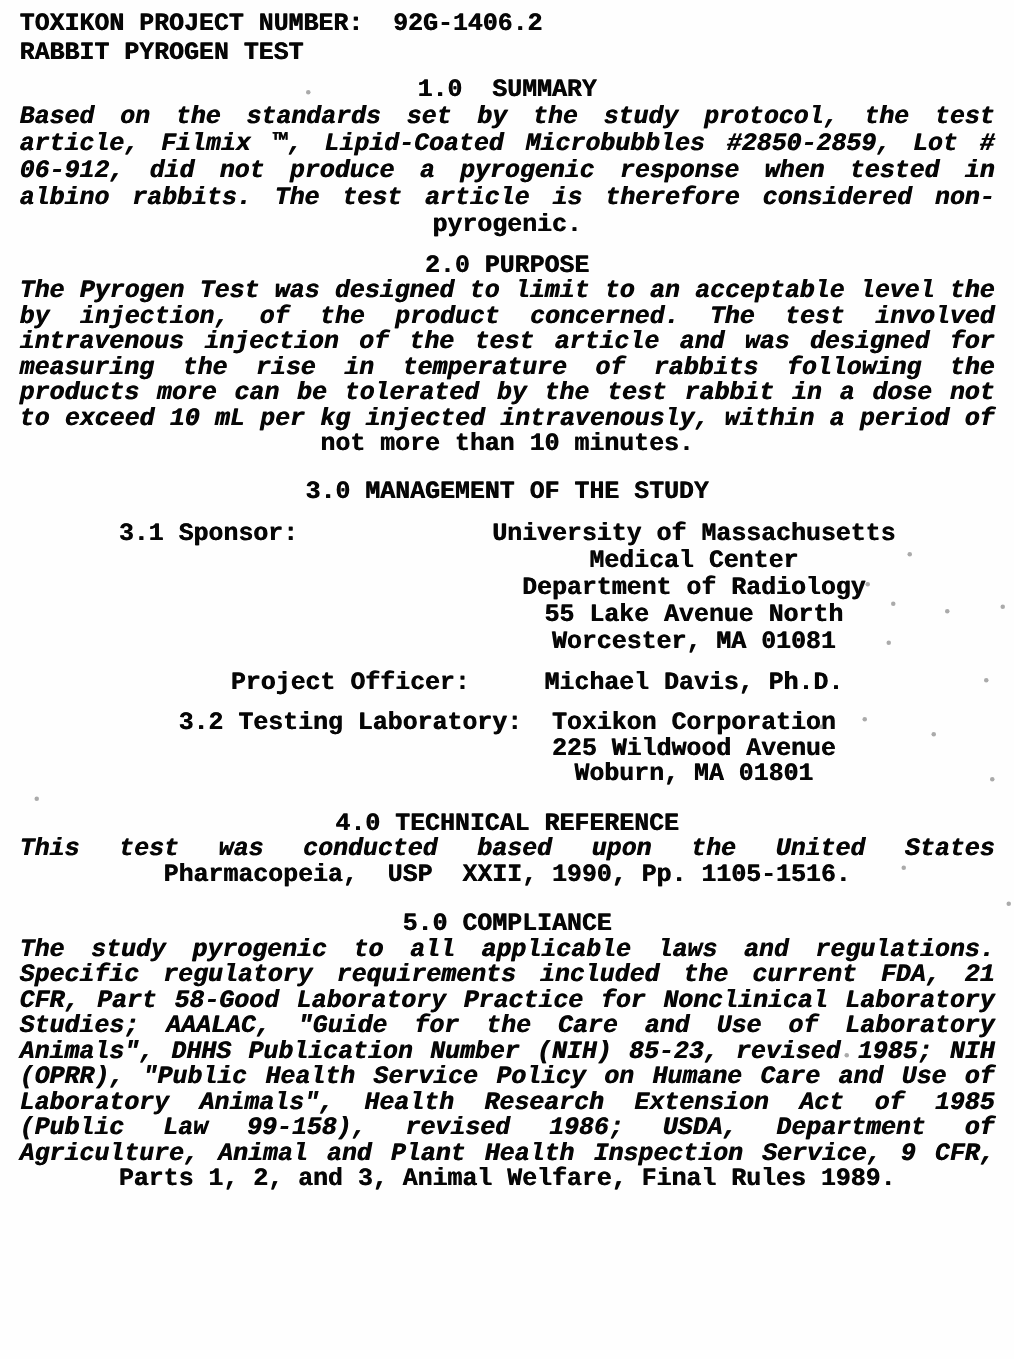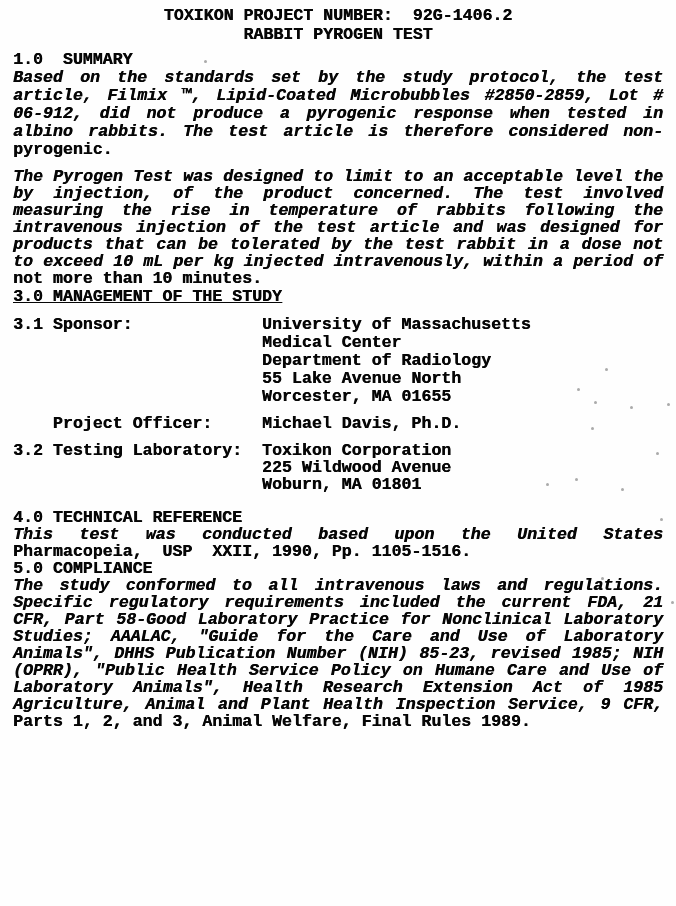--- a/index.html
+++ b/index.html
@@ -14,37 +14,37 @@
     position: relative;
     width: 676px; height: 906px;
     padding: 6px 13px 0 13px;
     box-sizing: border-box;
     overflow: hidden;
     background: #fefefe;
     text-shadow: 0.4px 0 0 currentColor; 
   }
   .ln { min-height: 1em; }
   
-  .c { text-align: center; white-space: pre; }
-  .l { text-align: left;   white-space: pre; }
+  .c { white-space: pre; }
+  .l { text-align: center;   white-space: pre; }
   .j { text-align: justify; text-align-last: justify; text-justify: inter-word; font-style: italic; }
   
   .lh19 .ln { line-height: 19px; }
   .lh18 .ln { line-height: 18px; }
   .lh17 .ln { line-height: 17px; }
   
   #blk-summary    { margin-top: 7px; }
   #blk-purpose    { margin-top: 9px; }
-  #blk-management { margin-top: 1px; text-decoration: underline; }
+  #blk-management { margin-top: 15px; }
   #blk-sponsor    { margin-top: 10px; }
   #blk-officers   { margin-top: 9px; }
   #blk-testlab    { margin-top: 9px; }
   #blk-staff      { margin-top: 11px; }
   #blk-technical  { margin-top: 16px; }
-  #blk-compliance { margin-top: 0; }
+  #blk-compliance { margin-top: 16px; }
   .dot {
     position: absolute;
     width: 3px; height: 3px;
     background: #8d8d8d;
     border-radius: 50%;
     opacity: 0.75;
   }
 </style>
 </head>
 <body>
@@ -61,42 +61,43 @@
     <div>
         <div class="ln j">Based on the standards set by the study protocol, the test</div>
         <div class="ln j">article, Filmix ™, Lipid-Coated Microbubbles #2850-2859, Lot #</div>
         <div class="ln j">06-912, did not produce a pyrogenic response when tested in</div>
         <div class="ln j">albino rabbits. The test article is therefore considered non-</div>
         <div class="ln l">pyrogenic.</div>
       </div>
   </section>
 
   <section id="blk-purpose" class="lh17">
+    <div class="ln l">2.0 PURPOSE</div>
     <div>
         <div class="ln j">The Pyrogen Test was designed to limit to an acceptable level the</div>
         <div class="ln j">by injection, of the product concerned. The test involved</div>
+        <div class="ln j">intravenous injection of the test article and was designed for</div>
         <div class="ln j">measuring the rise in temperature of rabbits following the</div>
-        <div class="ln j">intravenous injection of the test article and was designed for</div>
-        <div class="ln j">products that can be tolerated by the test rabbit in a dose not</div>
+        <div class="ln j">products more can be tolerated by the test rabbit in a dose not</div>
         <div class="ln j">to exceed 10 mL per kg injected intravenously, within a period of</div>
         <div class="ln l">not more than 10 minutes.</div>
       </div>
   </section>
 
   <section id="blk-management" class="lh18">
     <div class="ln l">3.0 MANAGEMENT OF THE STUDY</div>
   </section>
 
   <section id="blk-sponsor" class="lh18">
     <div>
         <div class="ln l">3.1 Sponsor:             University of Massachusetts</div>
         <div class="ln l">                         Medical Center</div>
         <div class="ln l">                         Department of Radiology</div>
         <div class="ln l">                         55 Lake Avenue North</div>
-        <div class="ln l">                         Worcester, MA 01655</div>
+        <div class="ln l">                         Worcester, MA 01081</div>
       </div>
   </section>
 
   <section id="blk-officers" class="lh18">
     <div>
         <div class="ln l">    Project Officer:     Michael Davis, Ph.D.</div>
       </div>
   </section>
 
   <section id="blk-testlab" class="lh17">
@@ -112,27 +113,28 @@
     <div class="ln l">4.0 TECHNICAL REFERENCE</div>
     <div>
         <div class="ln j">This test was conducted based upon the United States</div>
         <div class="ln l">Pharmacopeia,  USP  XXII, 1990, Pp. 1105-1516.</div>
       </div>
   </section>
 
   <section id="blk-compliance" class="lh17">
     <div class="ln l">5.0 COMPLIANCE</div>
     <div>
-        <div class="ln j">The study conformed to all intravenous laws and regulations.</div>
+        <div class="ln j">The study pyrogenic to all applicable laws and regulations.</div>
         <div class="ln j">Specific regulatory requirements included the current FDA, 21</div>
         <div class="ln j">CFR, Part 58-Good Laboratory Practice for Nonclinical Laboratory</div>
         <div class="ln j">Studies; AAALAC, "Guide for the Care and Use of Laboratory</div>
         <div class="ln j">Animals", DHHS Publication Number (NIH) 85-23, revised 1985; NIH</div>
         <div class="ln j">(OPRR), "Public Health Service Policy on Humane Care and Use of</div>
         <div class="ln j">Laboratory Animals", Health Research Extension Act of 1985</div>
+        <div class="ln j">(Public Law 99-158), revised 1986; USDA, Department of</div>
         <div class="ln j">Agriculture, Animal and Plant Health Inspection Service, 9 CFR,</div>
         <div class="ln l">Parts 1, 2, and 3, Animal Welfare, Final Rules 1989.</div>
       </div>
   </section>
 
   <div></div>
 
 <span class="dot" style="left: 204px; top: 60px;"></span>
     <span class="dot" style="left: 605px; top: 368px;"></span>
     <span class="dot" style="left: 577px; top: 388px;"></span>

